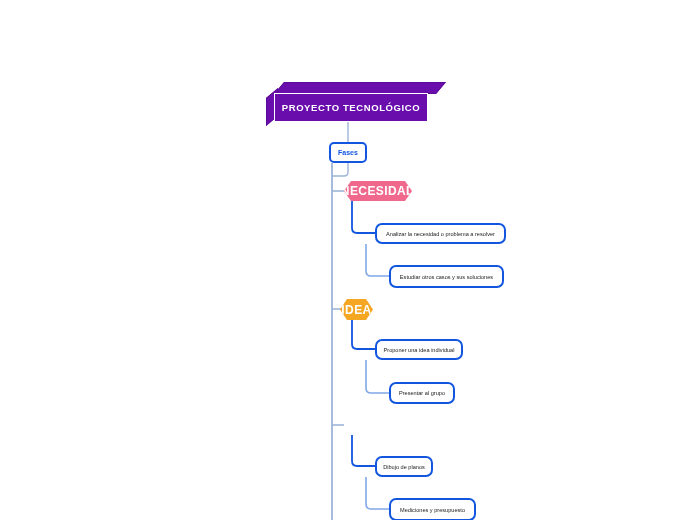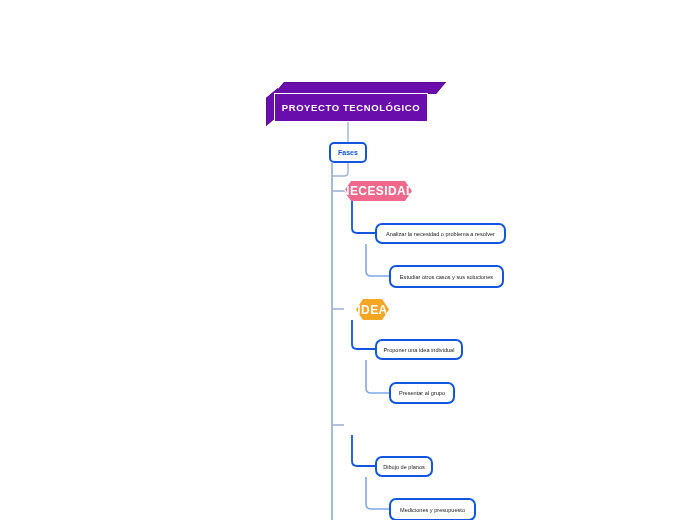--- a/index.html
+++ b/index.html
@@ -64,21 +64,21 @@
   .n-dibujo{left:375px;top:456px;width:58px;height:21px;}
   .n-mediciones{left:389px;top:498px;width:87px;height:23px;}
 
   
   .hex{
     display:flex;align-items:center;justify-content:center;
     clip-path:polygon(7px 0, calc(100% - 7px) 0, 100% 50%, calc(100% - 7px) 100%, 7px 100%, 0 50%);
   }
   .hex-label{color:#ffffff;font-weight:bold;letter-spacing:0.4px;font-size:12px;}
   .h-necesidad{left:344px;top:181px;width:68px;height:20px;background:#F0688C;}
-  .h-idea{left:356px;top:299px;width:33px;height:21px;background:#F5A623;}
+  .h-idea{left:340px;top:299px;width:33px;height:21px;background:#F5A623;}
   .h-desarrollo{left:344px;top:416px;width:134px;height:19px;background:#4CE08A;}
 </style>
 </head>
 <body>
 
 <div id="canvas">
 
   <svg id="svg-links">
 
     <path d="M348,122 L348,142" stroke="#9db4d8" stroke-width="1.4" fill="none"></path>

